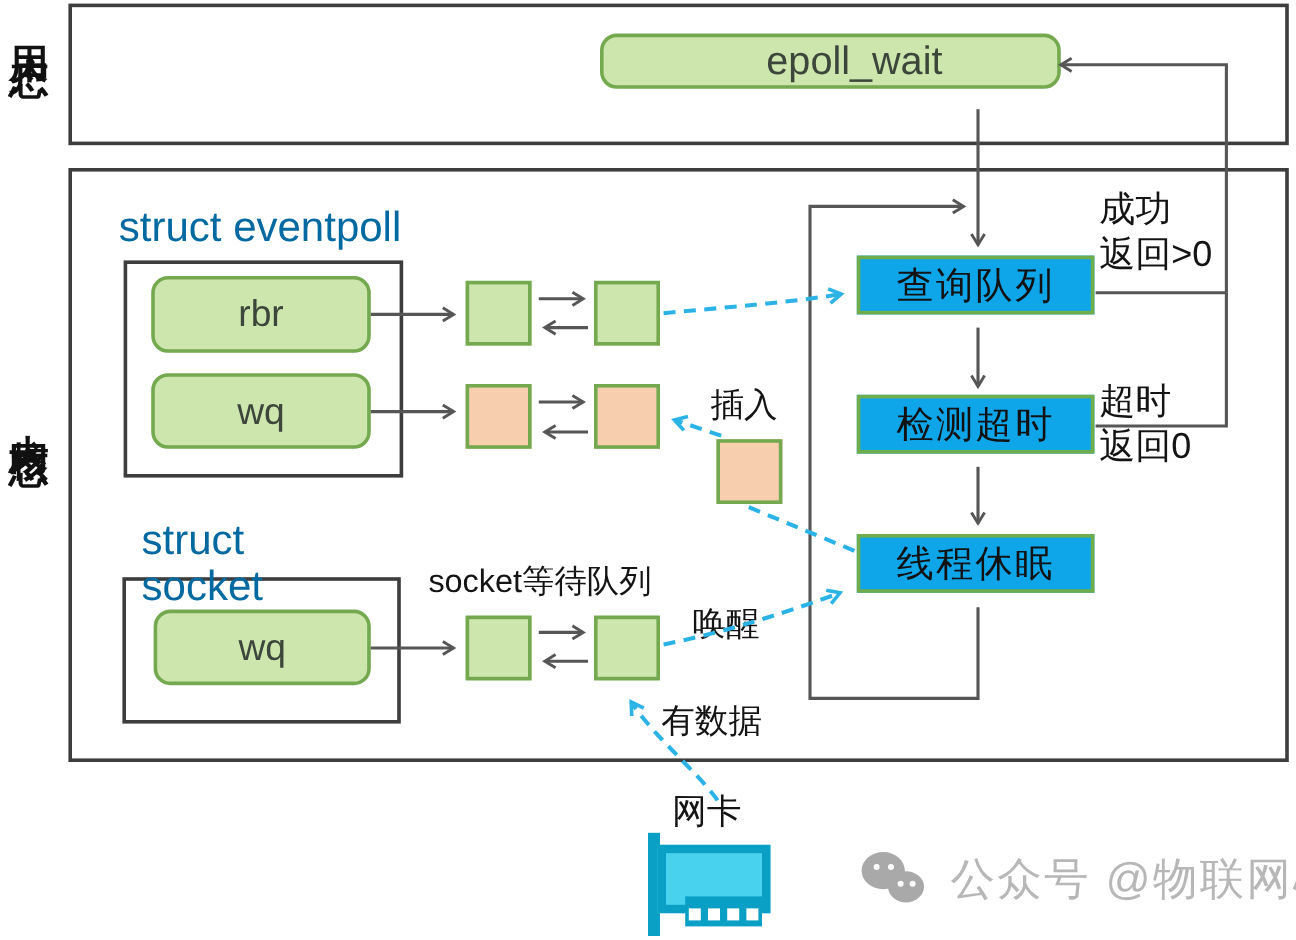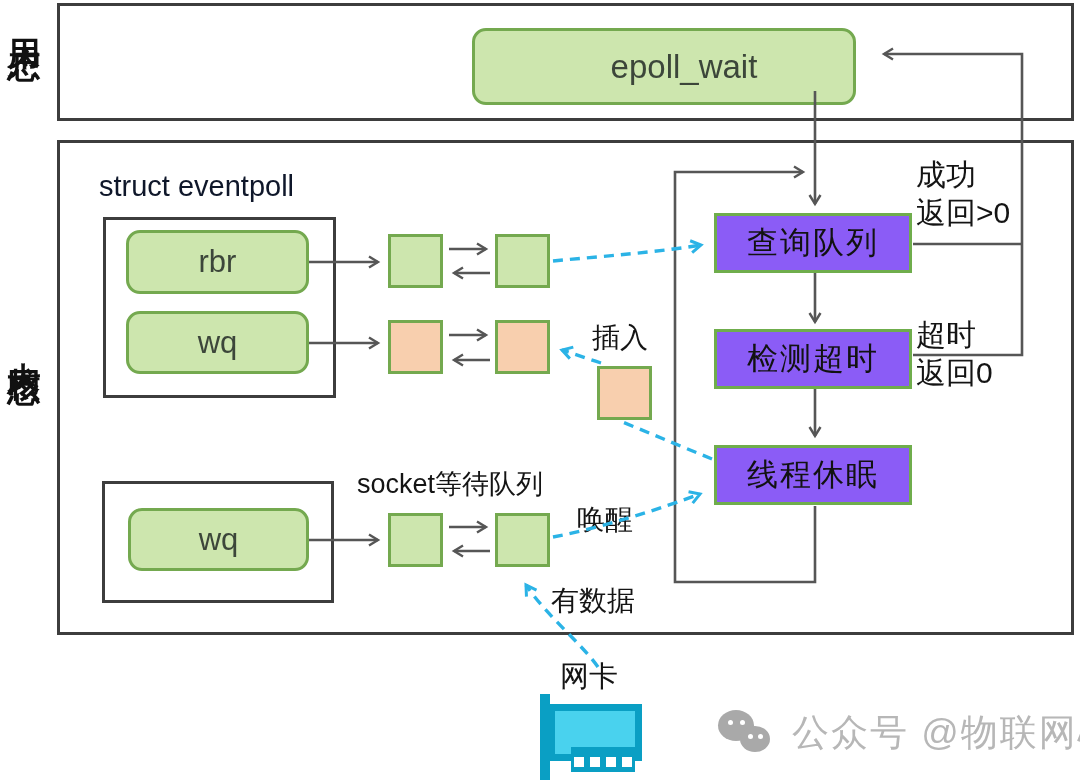--- a/index.html
+++ b/index.html
@@ -14,39 +14,39 @@
   
   .vlabel{position:absolute;writing-mode:vertical-rl;text-orientation:upright;
     font-size:33px;font-weight:700;color:#111;letter-spacing:5px;line-height:38px;}
   #user-mode-label{left:5px;top:12px;}
   #kernel-mode-label{left:5px;top:336px;}
 
   
   .rnode{position:absolute;background:#cde6ae;border:3px solid #74a94f;border-radius:14px;
     box-sizing:border-box;display:flex;align-items:center;justify-content:center;
     font-size:31px;color:#3c463a;}
-  #epoll-wait{left:472px;top:28px;width:384px;height:77px;font-size:33px;padding-left:40px;}
+  #epoll-wait{left:500px;top:28px;width:384px;height:46px;font-size:33px;padding-left:40px;}
   #rbr-node{left:126px;top:230px;width:183px;height:64px;}
   #wq-node{left:126px;top:311px;width:183px;height:63px;}
   #socket-wq-node{left:128px;top:508px;width:181px;height:63px;}
 
   
   #eventpoll-box{left:103px;top:217px;width:233px;height:181px;}
   #socket-box{left:102px;top:481px;width:232px;height:122px;}
-  .struct-title{position:absolute;font-size:29px;color:#0f172a;}
+  .struct-title{position:absolute;font-size:35px;color:#0369a1;}
   #eventpoll-title{left:99px;top:170px;}
   #socket-title{left:118px;top:432px;line-height:38px;white-space:pre-line;z-index:3;}
 
   
   .sq{position:absolute;width:55px;height:54px;box-sizing:border-box;
     border:3px solid #74a94f;background:#cde6ae;z-index:2;}
   .sq.orange{background:#f8cfae;}
 
   
-  .fbox{position:absolute;width:198px;height:60px;background:#8b5cf6;border:3px solid #6fad4c;
+  .fbox{position:absolute;width:198px;height:49px;background:#0ea5e9;border:3px solid #6fad4c;
     box-sizing:border-box;display:flex;align-items:center;justify-content:center;
     font-size:31px;color:#121212;letter-spacing:2px;z-index:2;}
   #query-queue{left:714px;top:213px;}
   #check-timeout{left:714px;top:329px;}
   #thread-sleep{left:714px;top:445px;}
 
   
   .lbl{position:absolute;font-size:27px;color:#141414;z-index:3;}
   #ready-queue-label{left:402px;top:189px;}
   #wait-queue-label{left:399px;top:384px;}
@@ -100,20 +100,22 @@
 
   <div class="sq" style="left:388px;top:234px;"></div>
   <div class="sq" style="left:495px;top:234px;"></div>
 
   <div class="sq orange" style="left:388px;top:320px;"></div>
   <div class="sq orange" style="left:495px;top:320px;"></div>
 
   <div id="insert-label" class="lbl">插入</div>
   <div class="sq orange" style="left:597px;top:366px;"></div>
 
+  <div id="socket-title" class="struct-title">struct
+socket</div>
   <div id="socket-box" class="frame"></div>
   <div id="socket-wq-node" class="rnode">wq</div>
 
   <div id="socket-wait-queue-label" class="lbl">socket等待队列</div>
   <div class="sq" style="left:388px;top:513px;"></div>
   <div class="sq" style="left:495px;top:513px;"></div>
 
   <div id="query-queue" class="fbox">查询队列</div>
   <div id="check-timeout" class="fbox">检测超时</div>
   <div id="thread-sleep" class="fbox">线程休眠</div>

